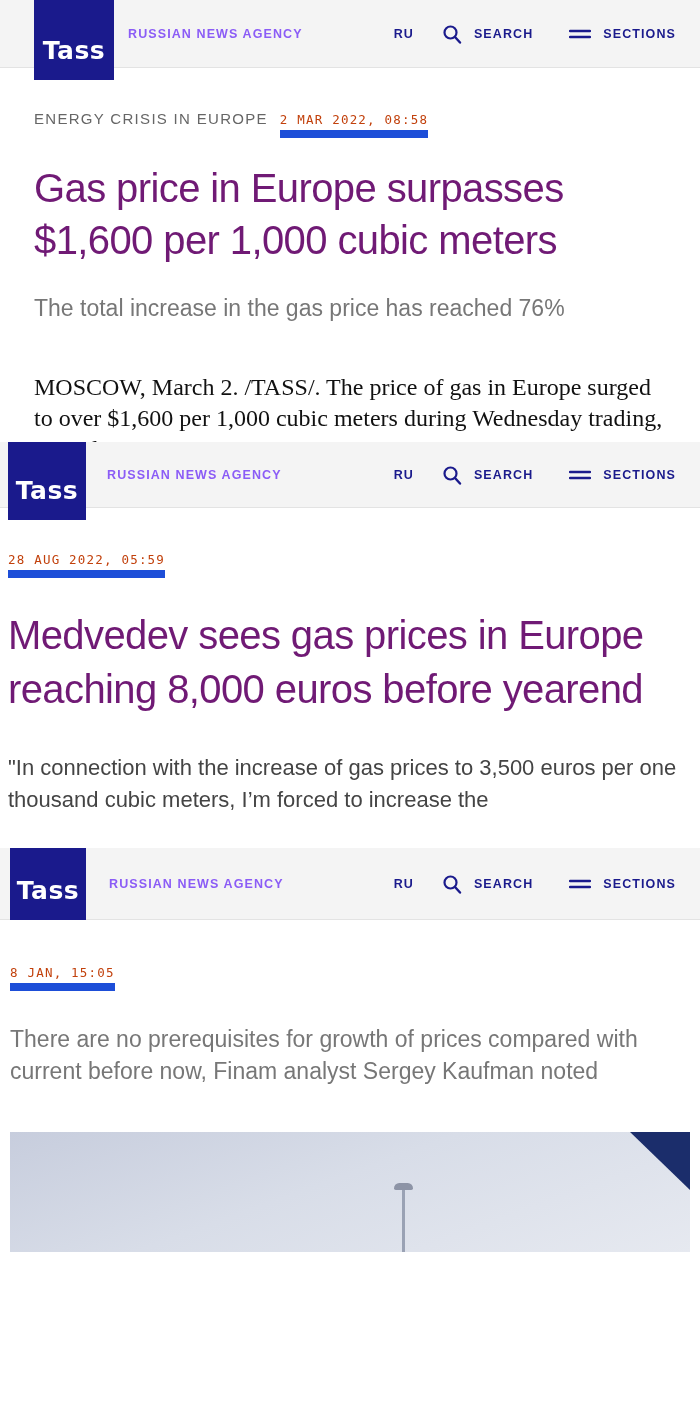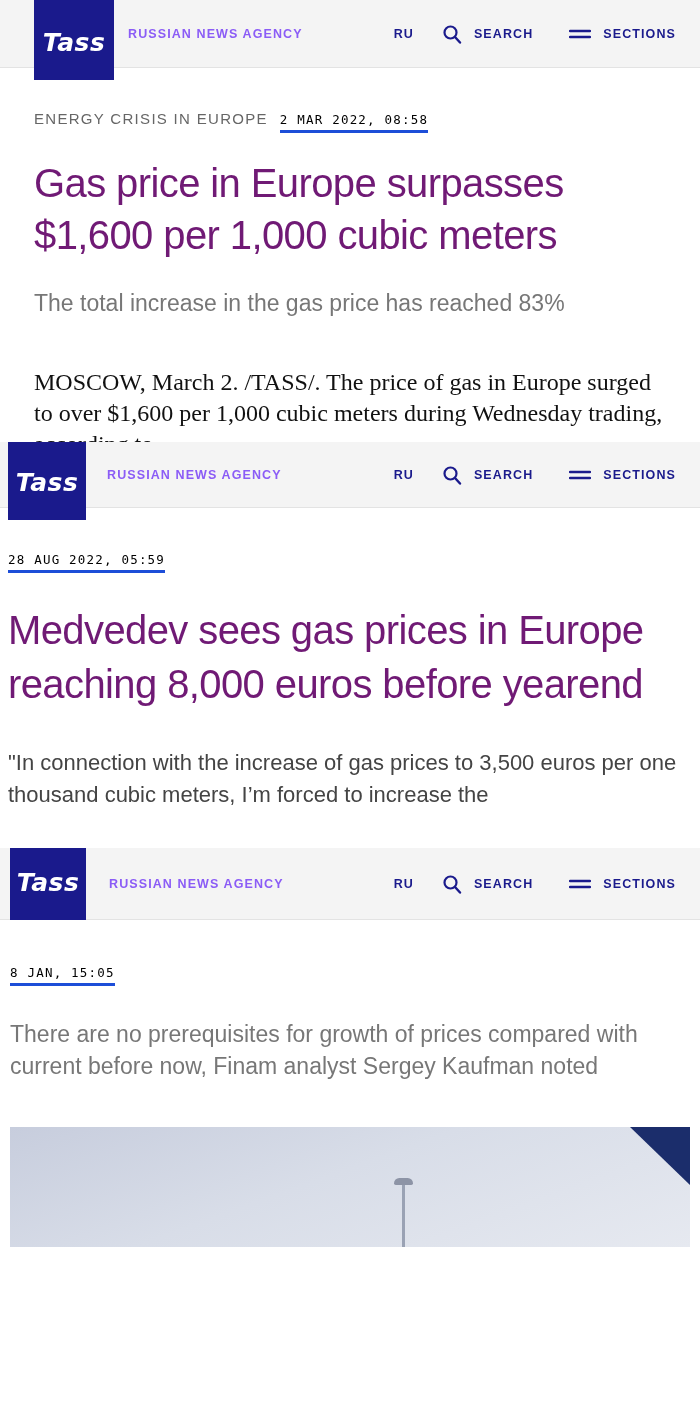--- a/index.html
+++ b/index.html
@@ -32,25 +32,24 @@
     position: absolute;
     left: 34px;
     top: 0;
   }
   .header.h1 .logo { height: 80px; left: 34px; width: 80px; }
   .header.h2 .logo { height: 78px; left: 8px; width: 78px; }
   .header.h3 .logo { height: 72px; left: 10px; width: 76px; }
 
   .logo-text {
     font-weight: bold;
-    font-style: italic;
     font-size: 25px;
     letter-spacing: 0.5px;
     line-height: 1;
-    padding-bottom: 25px;
+    padding-bottom: 17px;
     font-family: "DejaVu Sans", sans-serif;
   }
 
   .agency {
     color: #8b5cf6;
     font-size: 12.5px;
     font-weight: bold;
     letter-spacing: 1.1px;
     text-align: right;
   }
@@ -89,25 +88,25 @@
   .article.a3 .meta-row { padding-top: 45px; }
 
   .rubric {
     color: #666;
     font-size: 15px;
     letter-spacing: 1.3px;
     text-transform: uppercase;
     margin-right: 12px;
   }
   .date {
-    color: #000000;
+    color: #c2410c;
     font-size: 12.5px;
     letter-spacing: 1.2px;
     font-family: "DejaVu Sans Mono", monospace;
-    border-bottom: 3px solid #1d4ed8;
+    border-bottom: 8px solid #1d4ed8;
     padding-bottom: 3px;
   }
 
   h1.headline {
     color: #701a75;
     font-weight: normal;
     letter-spacing: -0.6px;
     margin-top: 24px;
   }
   .article.a1 h1.headline { font-size: 40px; line-height: 52px; }
@@ -201,21 +200,21 @@
       </div>
     </div>
   </div>
 
   <div class="article a1">
     <div class="meta-row">
       <span class="rubric">ENERGY CRISIS IN EUROPE</span>
       <span class="date">2 MAR 2022, 08:58</span>
     </div>
     <h1 class="headline">Gas price in Europe surpasses $1,600 per 1,000 cubic meters</h1>
-    <p class="lead">The total increase in the gas price has reached 83%</p>
+    <p class="lead">The total increase in the gas price has reached 76%</p>
     <p class="body-text">MOSCOW, March 2. /TASS/. The price of gas in Europe surged to over $1,600 per 1,000 cubic meters during Wednesday trading, according to</p>
   </div>
 </div>
 
 <div class="divider-clip" style="height:406px;overflow:hidden;">
   <div class="header h2">
     <div class="logo">
       <span class="logo-text">Tass</span>
     </div>
     <span class="agency">RUSSIAN NEWS AGENCY</span>

